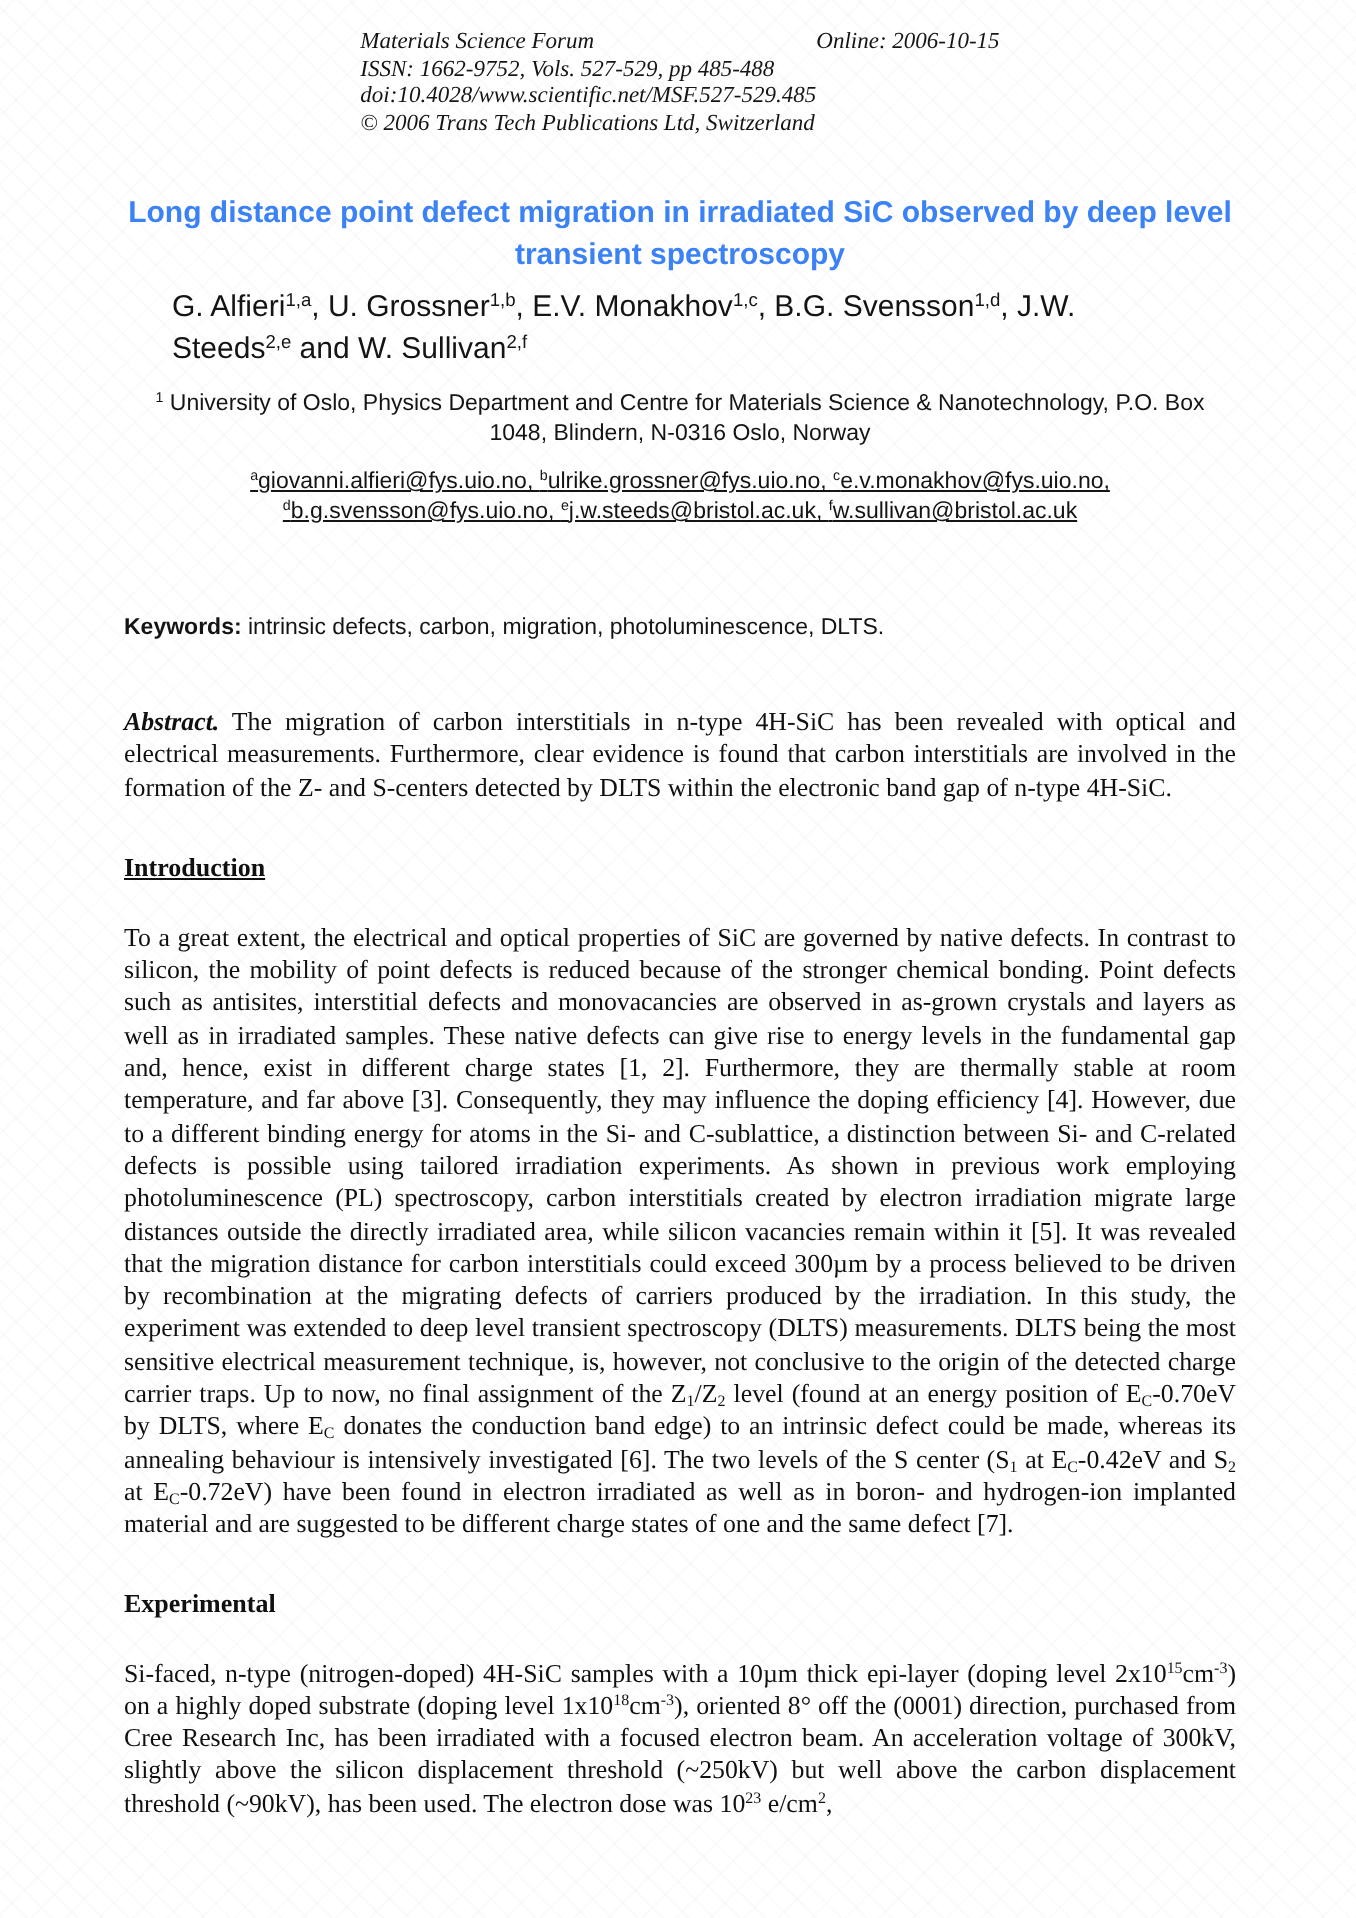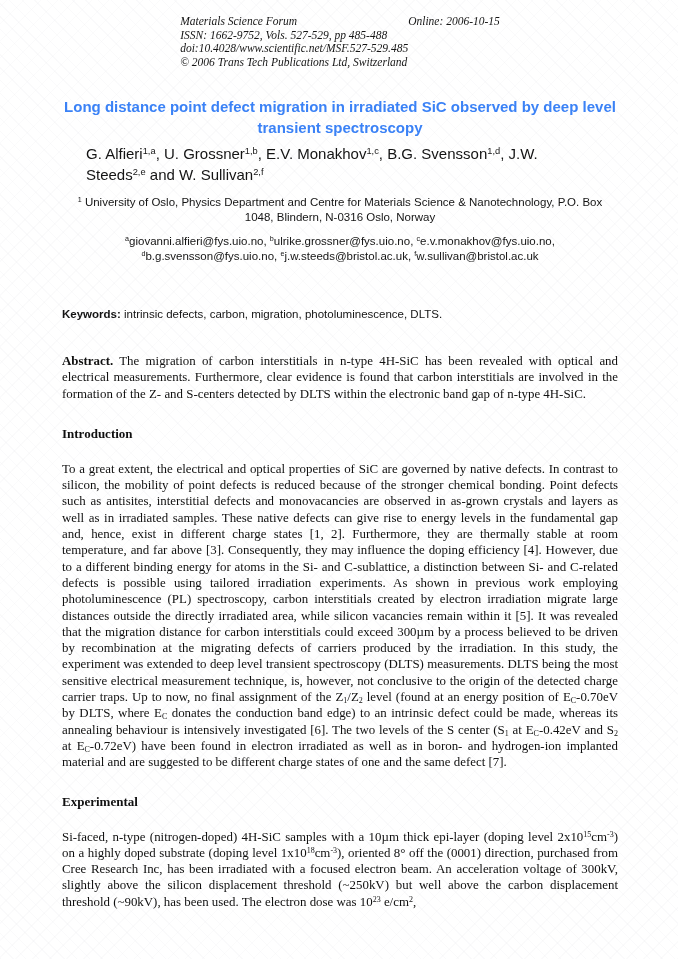--- a/index.html
+++ b/index.html
@@ -41,40 +41,40 @@
   }
   .affil {
     margin: 10px 0 0 0;
     font: 11.5px/15px "Liberation Sans", sans-serif;
     text-align: center; color: #141414;
   }
   .affil + .affil { margin-top: 7px; }
   .emails {
     margin: 9px 6px 0 6px;
     font: 11.5px/15px "Liberation Sans", sans-serif;
-    text-align: center; color: #141414;
+    text-align: center; color: #141414; text-decoration: underline;
   }
   .keywords {
     margin-top: 43px;
     font: 11.5px/15px "Liberation Sans", sans-serif;
     color: #141414;
   }
   .keywords b { font-weight: bold; }
   
   .para {
     font: 12.9px/16.3px "Liberation Serif", serif;
     text-align: justify; color: #101010;
   }
   .abstract { margin-top: 31px; }
-  .abstract .lead { font-weight: bold; }
+  .abstract .lead { font-weight: bold; font-style: italic; }
   .sect-heading {
     font: bold 13px/16px "Liberation Serif", serif;
     margin-top: 23px; color: #101010;
   }
-  .sect-heading.first { margin-top: 24px; }
+  .sect-heading.first { margin-top: 24px; text-decoration: underline; }
   .sect-body { margin-top: 19px; }
   sup, sub { font-size: 0.62em; line-height: 0; }
   sup { vertical-align: 0.55em; }
   sub { vertical-align: -0.25em; }
 </style>
 </head>
 <body>
 
 <div class="watermark"></div>
 

